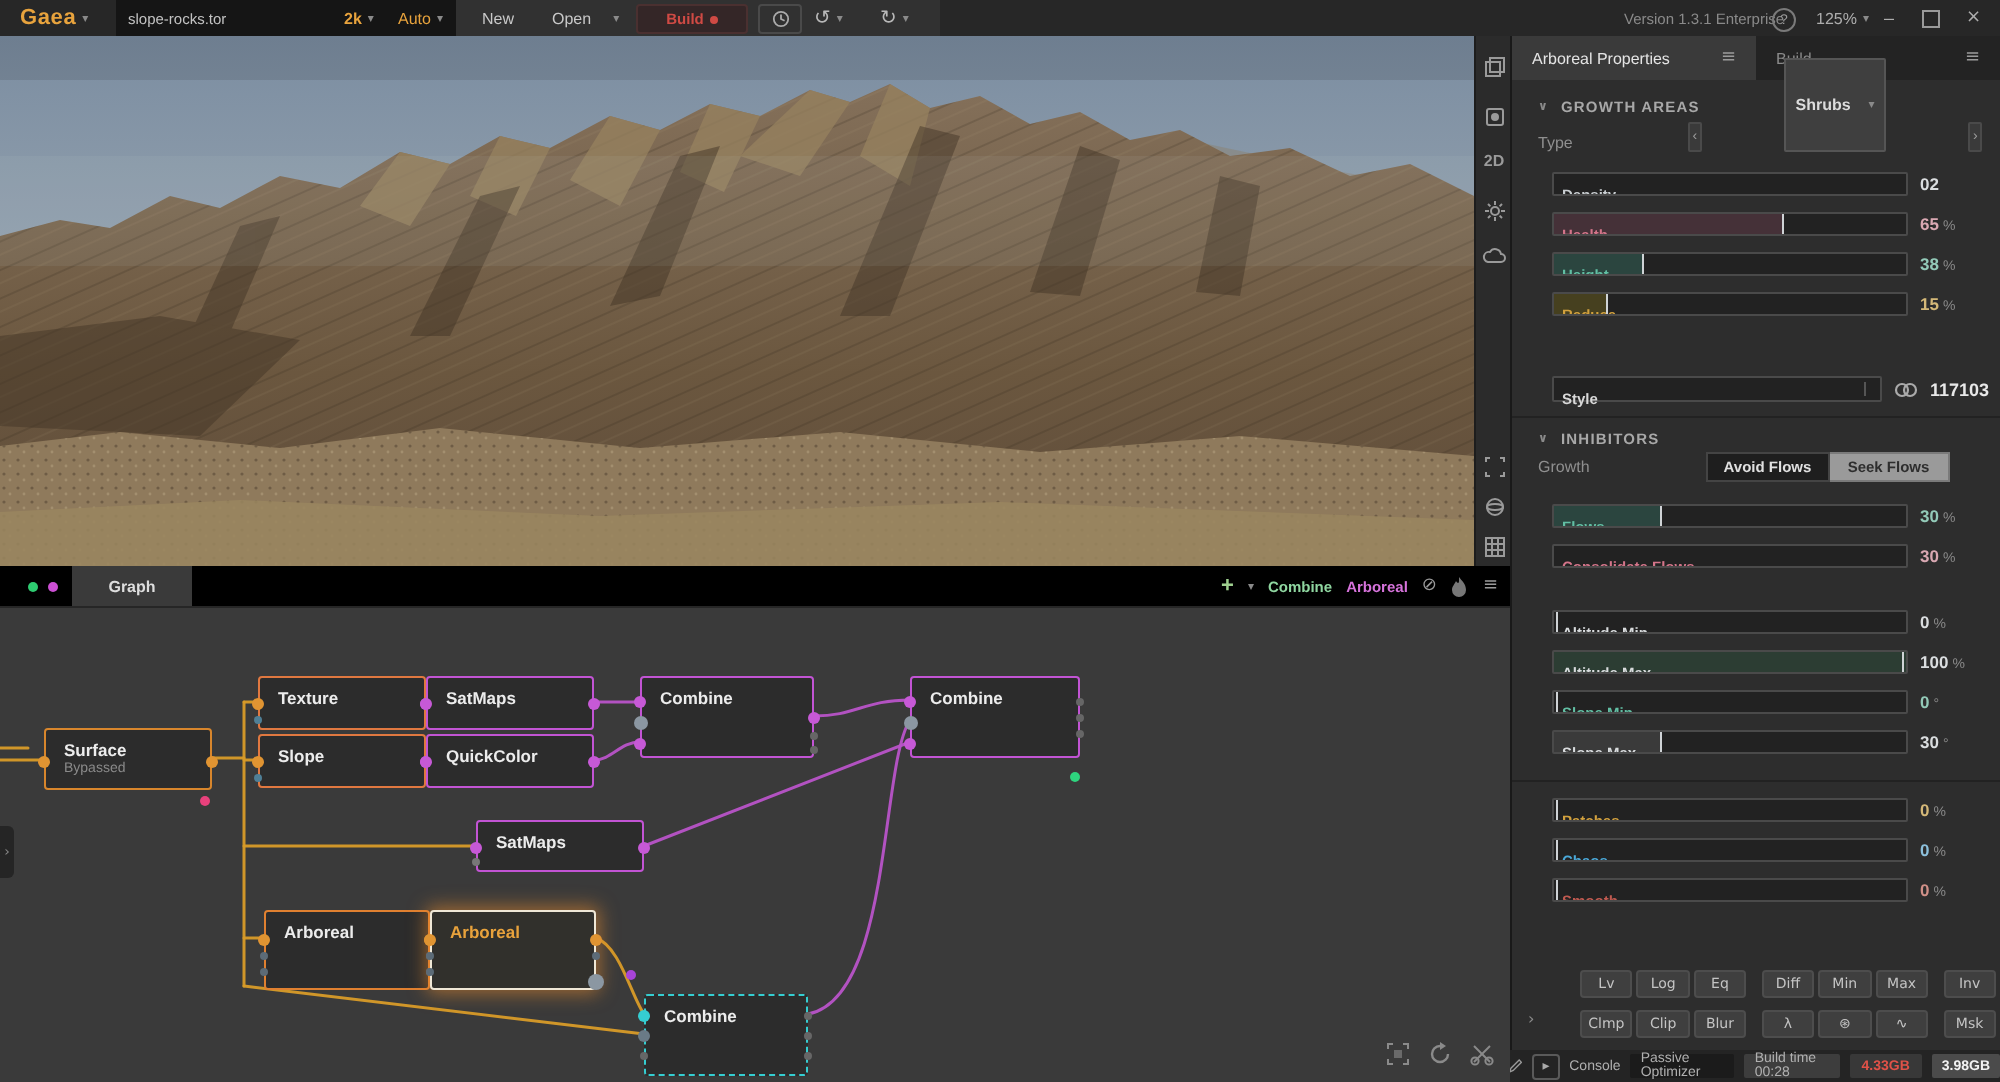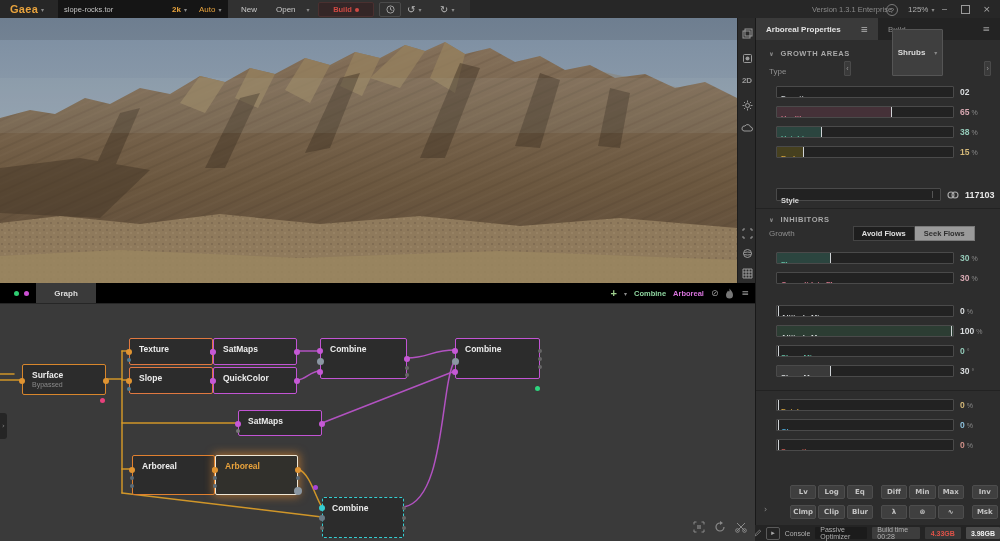--- a/index.html
+++ b/index.html
@@ -37,21 +37,21 @@
   
   #viewport{position:absolute;left:0;top:18px;width:737px;height:265px;overflow:hidden;background:#8b98a5;}
   #vp-strip{position:absolute;left:737px;top:18px;width:18px;height:265px;background:#2b2b2b;border-left:1px solid #1d1d1d;}
   .strip-icon{position:absolute;left:0;width:18px;text-align:center;color:#9a9a9a;font-size:8px;}
   .strip-icon svg{display:block;margin:0 auto;}
 
   
   #rpanel{position:absolute;left:755px;top:18px;width:245px;height:507px;background:#2d2d2d;border-left:1px solid #191919;}
   #rtabs{position:absolute;left:0;top:0;width:245px;height:22px;background:#232323;display:flex;}
   .rtab{width:122px;height:22px;display:flex;align-items:center;justify-content:space-between;padding:0 10px;box-sizing:border-box;font-size:8px;color:#8a8a8a;}
-  .rtab.active{background:#3a3a3a;color:#e4e4e4;font-weight:bold;}
+  .rtab.active{background:#3a3a3a;color:#e4e4e4;}
   .rtab .ham{font-size:9px;color:#9a9a9a;}
   .sec-head{position:absolute;left:13px;font-size:7.5px;color:#a8a8a8;letter-spacing:.6px;font-weight:bold;display:flex;gap:6px;align-items:center;}
   .sec-head .chev{font-size:6px;color:#8a8a8a;}
   .plabel{font-size:8px;color:#8f8f8f;}
   .rowline{position:absolute;left:0;width:245px;border-top:1px solid #222;}
 
   .selrow{position:absolute;left:13px;width:222px;height:14px;display:flex;align-items:flex-end;gap:39px;}
   .selrow .plabel{width:84px;}
   .selarrow{width:11px;height:13px;background:#3a3a3a;border:1px solid #4a4a4a;color:#9a9a9a;font-size:7px;
             display:flex;align-items:center;justify-content:center;border-radius:1px;}
@@ -76,21 +76,21 @@
   #seedval{margin-left:6px;font-size:9px;font-weight:bold;color:#e8e8e8;}
 
   #growtoggle{position:absolute;left:97px;width:122px;height:13px;display:flex;}
   .tgl{width:61px;height:13px;display:flex;align-items:center;justify-content:center;font-size:7.5px;}
   .tgl.on{background:#1e1e1e;color:#e0e0e0;font-weight:bold;border:1px solid #444;}
   .tgl.off{background:#9a9a9a;color:#2e2e2e;font-weight:bold;border:1px solid #7a7a7a;border-left:none;}
 
   #qgrid{position:absolute;left:34px;top:467px;width:210px;}
   .qrow{display:flex;margin-bottom:6px;}
   .qbtn{width:26px;height:12px;background:#3f3f3f;border:1px solid #4d4d4d;border-radius:2px;color:#c4c4c4;
-        font-size:7px;display:flex;align-items:center;justify-content:center;margin-right:2px;font-weight:bold;}
+        font-size:7px;display:flex;align-items:center;justify-content:center;margin-right:2px;}
   .qgap{width:6px;}
   #qchev{position:absolute;left:8px;top:487px;color:#8a8a8a;font-size:8px;}
 
   
   #statusbar{position:absolute;left:750px;top:525px;width:250px;height:16px;background:#242424;display:flex;align-items:center;gap:5px;padding-left:4px;box-sizing:border-box;}
   .sb-item{font-size:7px;color:#b0b0b0;display:flex;align-items:center;height:12px;}
   .sb-box{background:#3d3d3d;border-radius:1px;padding:0 5px;}
   #sb-opt{background:#1b1b1b;padding:0 5px;border-radius:1px;}
   #sb-red{background:#383838;color:#e05248;font-weight:bold;padding:0 6px;border-radius:1px;}
   #sb-mem{background:#4b4b4b;color:#f2f2f2;font-weight:bold;padding:0 5px;border-radius:1px;}

